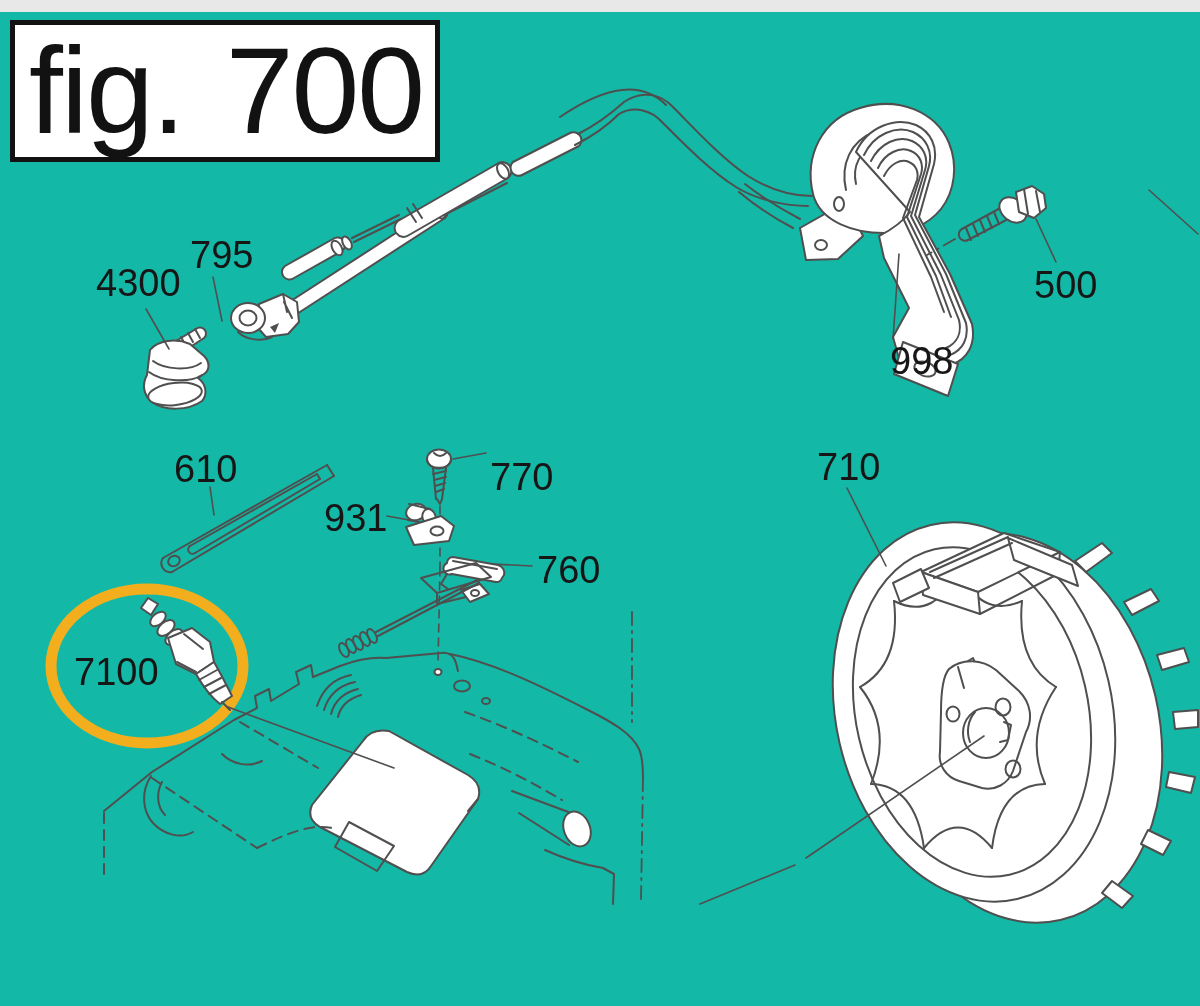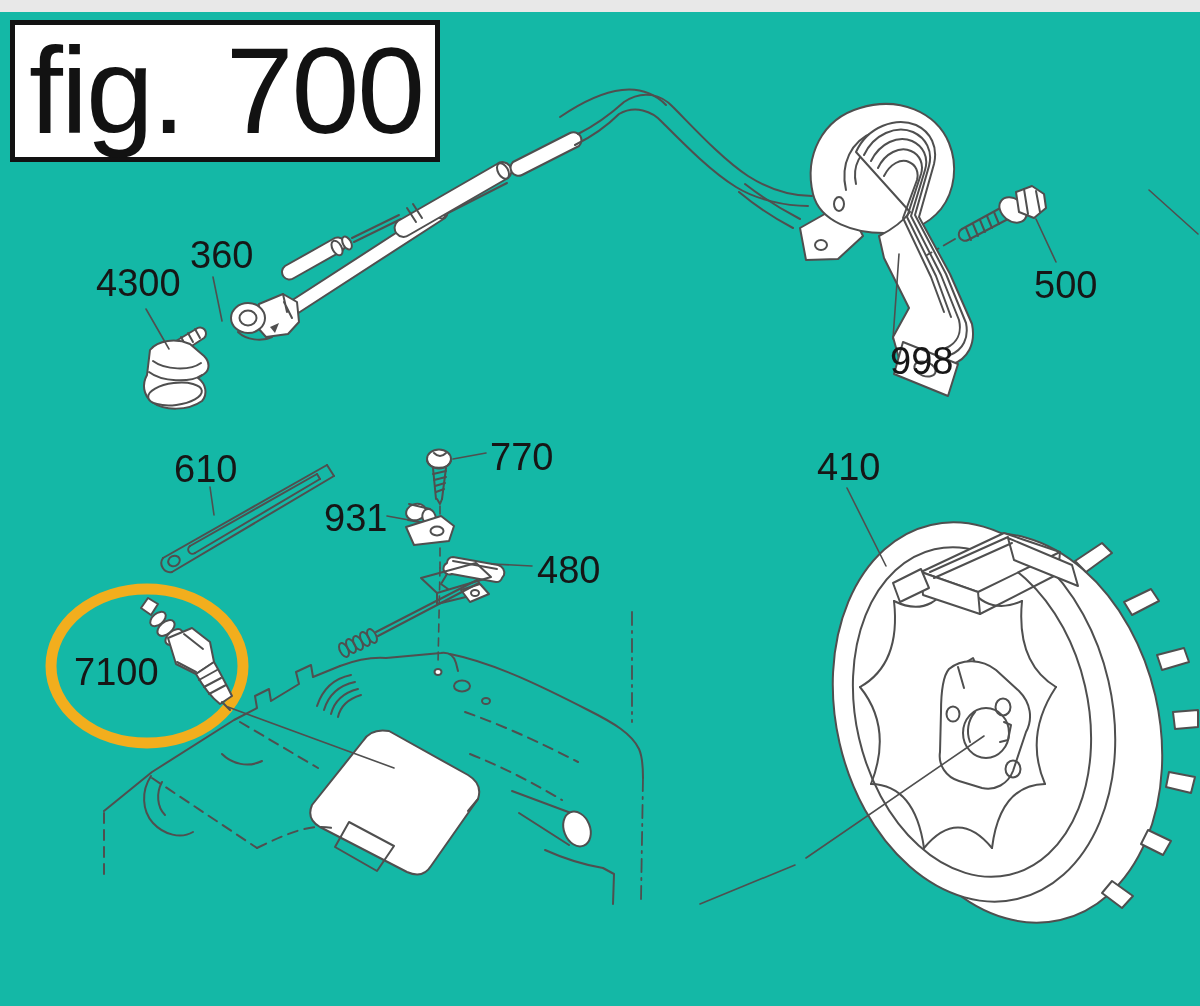--- a/index.html
+++ b/index.html
@@ -29,28 +29,28 @@
 </head>
 <body>
 
 <div class="stage">
 
   <div class="figbox">
     <span>fig. 700</span>
   </div>
 
   <div class="lbl" style="left:96px;top:252px">4300</div>
-  <div class="lbl" style="left:190px;top:224px">360</div>
+  <div class="lbl" style="left:190px;top:224px">795</div>
   <div class="lbl" style="left:1034px;top:254px">500</div>
   <div class="lbl" style="left:890px;top:330px">998</div>
   <div class="lbl" style="left:174px;top:438px">610</div>
-  <div class="lbl" style="left:490px;top:426px">770</div>
+  <div class="lbl" style="left:490px;top:446px">770</div>
   <div class="lbl" style="left:324px;top:487px">931</div>
-  <div class="lbl" style="left:537px;top:539px">480</div>
-  <div class="lbl" style="left:817px;top:436px">410</div>
+  <div class="lbl" style="left:537px;top:539px">760</div>
+  <div class="lbl" style="left:817px;top:436px">710</div>
   <div class="lbl" style="left:74px;top:641px">7100</div>
 
   <svg width="1200" height="1006" viewBox="0 0 1200 1006" stroke="#4f4f4f">
 
     <ellipse cx="147" cy="654" rx="96" ry="77" fill="none" stroke-width="11" stroke="#F2AE1D"></ellipse>
 
     <g>
       <path class="ln" d="M104,799 L152,760 L234,708 L257,696 L255,684 L269,677 L271,689 L299,672 L296,660 L311,653 L313,665 L340,654"></path>
       <path class="ln" d="M340,654 C356,648 372,645 386,646 L441,641 C449,640 454,644 456,651 L458,659"></path>
       <path class="ln" d="M317,694 C323,676 336,666 351,663"></path>

